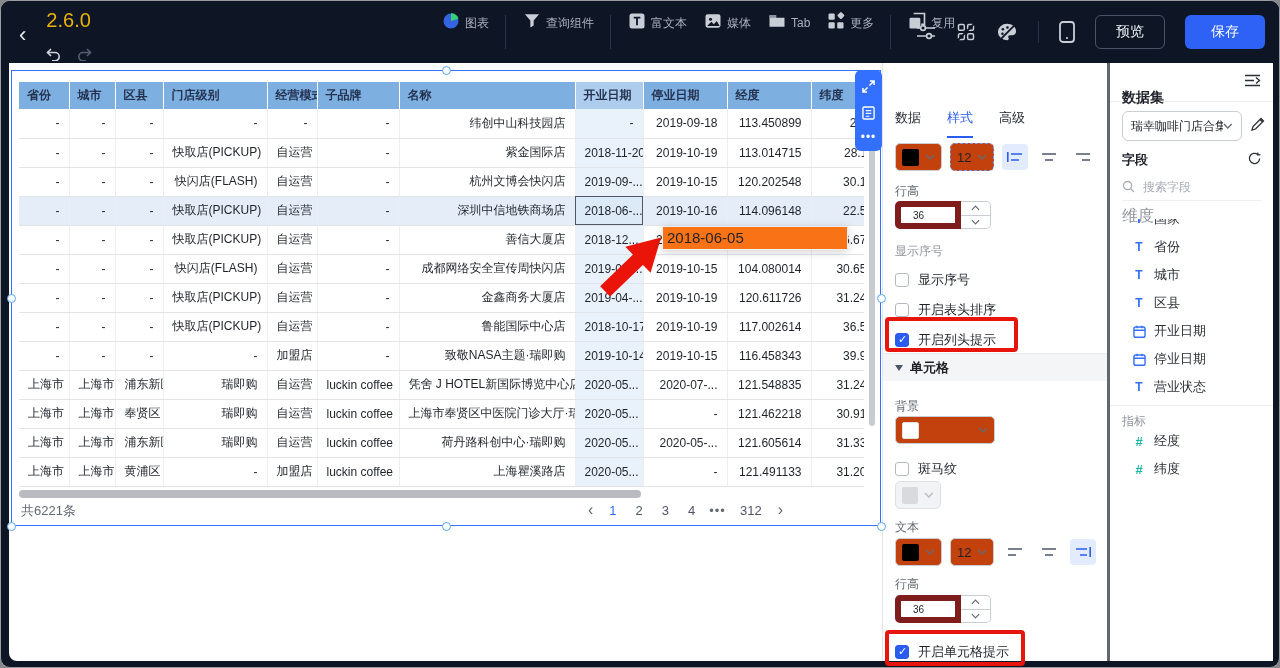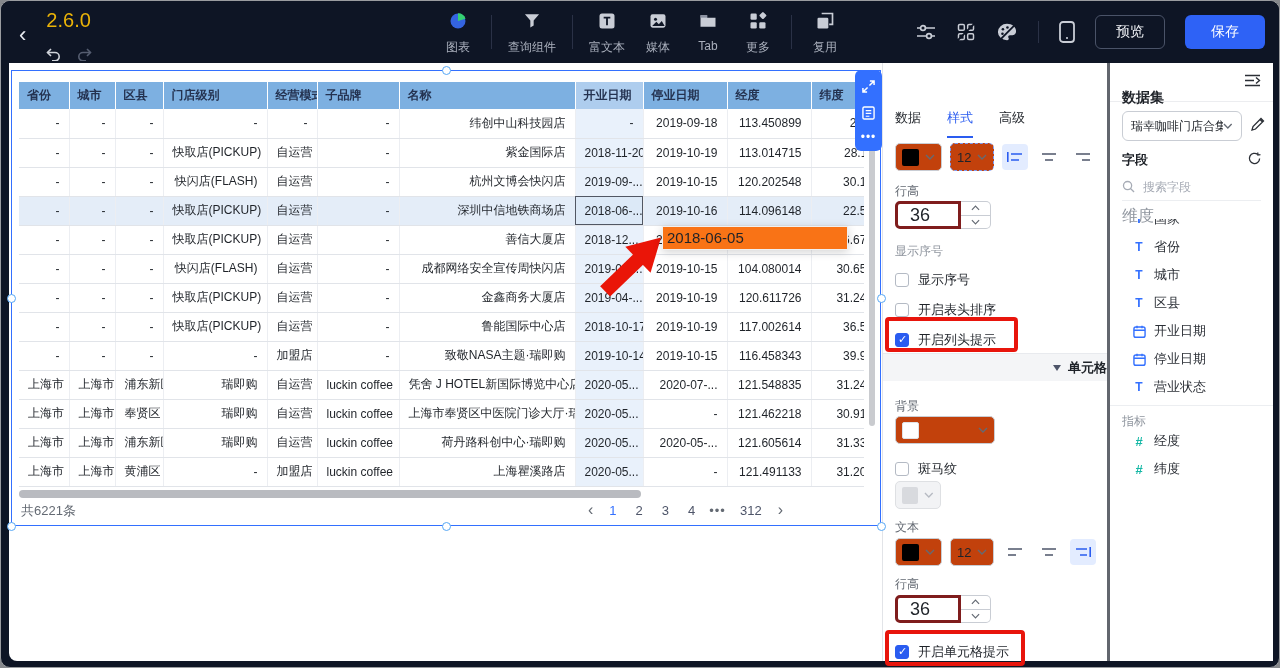--- a/index.html
+++ b/index.html
@@ -7,21 +7,21 @@
   .window { position:relative; width:1280px; height:668px; background:#0e1525; border-radius:10px; overflow:hidden; border:1px solid #9a9ca0; }
 
   
   .topbar { position:absolute; left:0; top:0; width:100%; height:62px; background:#0e1525; }
   .tb-left { position:absolute; left:18px; top:8px; display:flex; align-items:center; gap:20px; color:#fff; }
   .back-chip { font-size:22px; color:#e8eaf0; line-height:44px; cursor:pointer; }
   .ver-block { display:flex; flex-direction:column; }
   .ver { font-size:20px; color:#eab308; margin-bottom:16px; }
   .undo-redo { display:flex; gap:16px; }
   .tb-center { position:absolute; left:440px; top:10px; display:flex; align-items:flex-start; gap:16px; }
-  .tb-item { display:flex; flex-direction:column; align-items:center; gap:4px; min-width:34px; cursor:pointer; }
+  .tb-item { display:flex; align-items:center; gap:4px; min-width:34px; cursor:pointer; }
   .tb-item .lbl { font-size:12px; color:#aab0bd; white-space:nowrap; }
   .tb-div { width:1px; height:34px; background:#2a3146; margin-top:4px; }
   .tb-right { position:absolute; right:14px; top:14px; display:flex; align-items:center; gap:20px; }
   .tb-icon { cursor:pointer; display:flex; }
   .btn-preview { height:34px; padding:0 20px; border:1px solid #4a5368; border-radius:6px; background:transparent; color:#f0f2f6; font-size:14px; cursor:pointer; }
   .btn-save { height:34px; padding:0 26px; border:none; border-radius:6px; background:#2e62f6; color:#fff; font-size:14px; cursor:pointer; }
 
   
   .canvas { position:absolute; left:8px; top:62px; width:874px; height:598px; background:#fff; border-right:1px solid #e2e4e8; border-bottom-left-radius:8px; }
   .style-panel { position:absolute; left:882px; top:62px; width:224px; height:598px; background:#fff; overflow:hidden; }
@@ -75,30 +75,30 @@
   .sel.dashed { border:1px dashed #7d9cf3; }
   .swatch { width:17px; height:17px; border-radius:2px; }
   .swatch.black { background:#000; }
   .swatch.white { background:#fff; border:1px solid #e0e2e6; }
   .swatch.gray { background:#d8dade; }
   .sel .num { font-size:13px; color:#1f2329; }
   .alignbtn { width:26px; height:26px; border-radius:4px; display:flex; align-items:center; justify-content:center; cursor:pointer; }
   .alignbtn.active { background:#e3ecff; }
   .row-flex { position:absolute; display:flex; align-items:center; gap:8px; }
   .stepper { position:absolute; display:flex; width:96px; height:28px; }
-  .stepper .val { flex:1; border:3px solid #7f1d1d; border-radius:5px 0 0 5px; font-size:18px; color:#1f2329; display:flex; align-items:center; padding-left:12px; background:#fff; }
+  .stepper .val { flex:1; border:6px solid #7f1d1d; border-radius:5px 0 0 5px; font-size:10px; color:#1f2329; display:flex; align-items:center; padding-left:12px; background:#fff; }
   .stepper .btns { width:30px; border:1px solid #c9cdd4; border-left:none; border-radius:0 5px 5px 0; display:flex; flex-direction:column; }
   .stepper .btns .st { flex:1; display:flex; align-items:center; justify-content:center; cursor:pointer; }
   .stepper .btns .st:first-child { border-bottom:1px solid #c9cdd4; }
   .cbrow { position:absolute; left:12px; display:flex; align-items:center; gap:9px; height:22px; cursor:pointer; }
   .cb { width:14px; height:14px; border:1px solid #b4bac4; border-radius:3px; background:#fff; position:relative; }
   .cb.checked { background:#2a5cf0; border-color:#2a5cf0; }
   .cb.checked::after { content:"✓"; position:absolute; left:2px; top:-1px; color:#fff; font-size:11px; font-weight:700; }
   .cblabel { font-size:13px; color:#1f2329; }
-  .section-bar { position:absolute; left:0; width:100%; height:28px; background:#f4f5f7; border-top:1px solid #e8eaee; display:flex; align-items:center; gap:7px; padding-left:12px; cursor:pointer;justify-content:flex-end; }
+  .section-bar { position:absolute; left:0; width:100%; height:28px; background:#f4f5f7; border-top:1px solid #e8eaee; display:flex; align-items:center; gap:7px; padding-left:12px; cursor:pointer; }
   .section-bar .tri { width:0; height:0; border-left:4.5px solid transparent; border-right:4.5px solid transparent; border-top:6px solid #4e5569; }
   .section-bar .txt { font-size:13px; font-weight:700; color:#1f2329; }
 
   
   .dp-header { position:absolute; left:0; top:0; width:100%; height:39px; border-bottom:1px solid #ecedf0; display:flex; align-items:center; justify-content:space-between; padding:0 12px; }
   .dp-title { font-size:14px; font-weight:700; color:#1f2329;margin-top:32px; }
   .dp-select-row { position:absolute; left:12px; top:48px; display:flex; align-items:center; gap:9px; }
   .dp-select { width:120px; height:30px; border:1px solid #c9cdd4; border-radius:6px; display:flex; align-items:center; justify-content:space-between; padding:0 8px; cursor:pointer; }
   .dp-select .txt { font-size:12px; color:#1f2329; white-space:nowrap; overflow:hidden; }
   .dp-fields-row { position:absolute; left:12px; top:88px; width:139px; display:flex; align-items:center; justify-content:space-between; }

